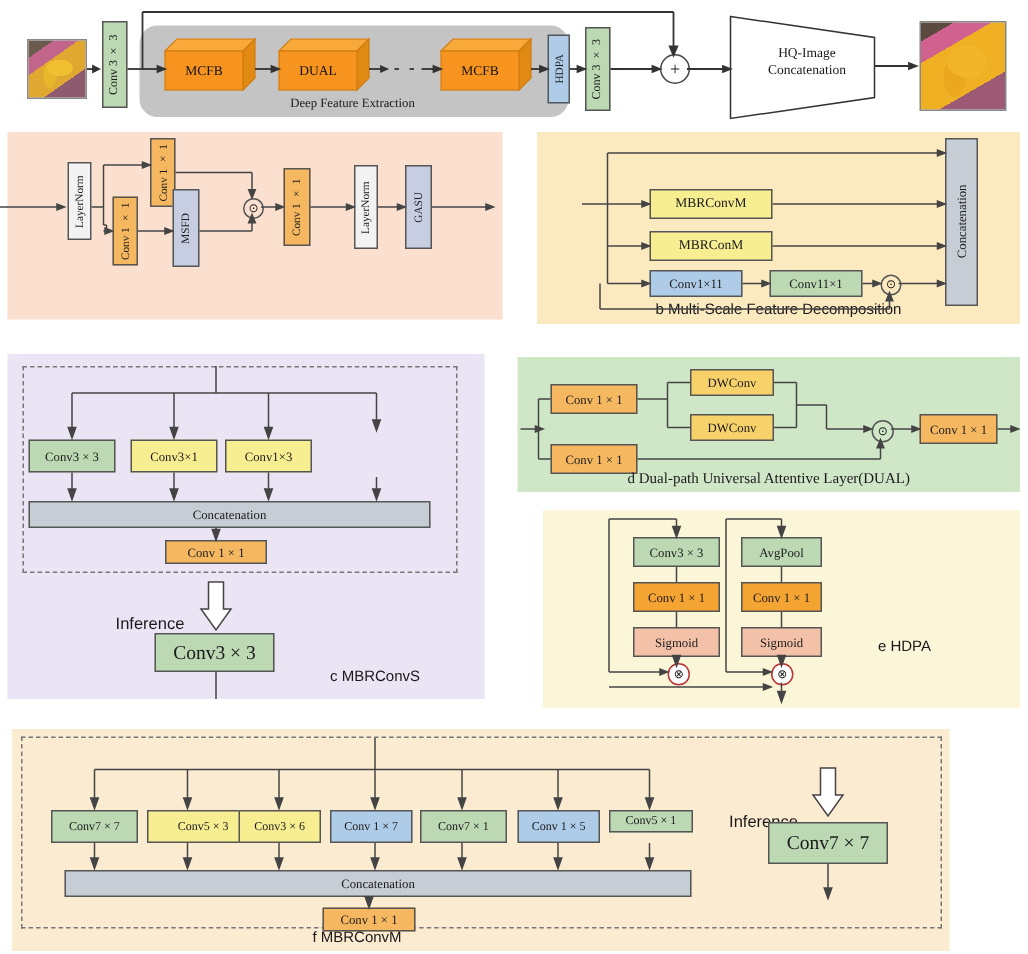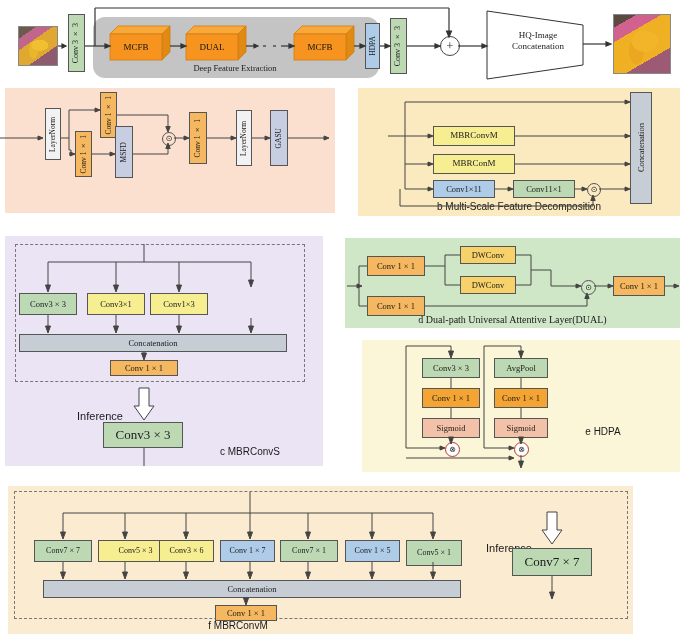--- a/index.html
+++ b/index.html
@@ -476,21 +476,21 @@
     </div>
   <div class="box" style="left:212px;top:54px;width:55px;height:22px;background:#aecce8;">
     <span style="font-size:8px;">Conv 1 × 7</span>
     </div>
   <div class="box" style="left:272px;top:54px;width:58px;height:22px;background:#bcd9b4;">
     <span style="font-size:8px;">Conv7 × 1</span>
     </div>
   <div class="box" style="left:337px;top:54px;width:55px;height:22px;background:#aecce8;">
     <span style="font-size:8px;">Conv 1 × 5</span>
     </div>
-  <div class="box" style="left:398px;top:54px;width:56px;height:26px;background:#bcd9b4;">
+  <div class="box" style="left:398px;top:54px;width:56px;height:15px;background:#bcd9b4;">
     <span style="font-size:8px;">Conv5 × 1</span>
     </div>
 
   <div class="box" style="left:35px;top:94px;width:418px;height:18px;background:#c6cdd4;">
     <span style="font-size:8.5px;">Concatenation</span>
   </div>
 
   <div class="box" style="left:207px;top:119px;width:62px;height:16px;background:#f5b860;">
     <span style="font-size:8.5px;">Conv 1 × 1</span>
   </div>

